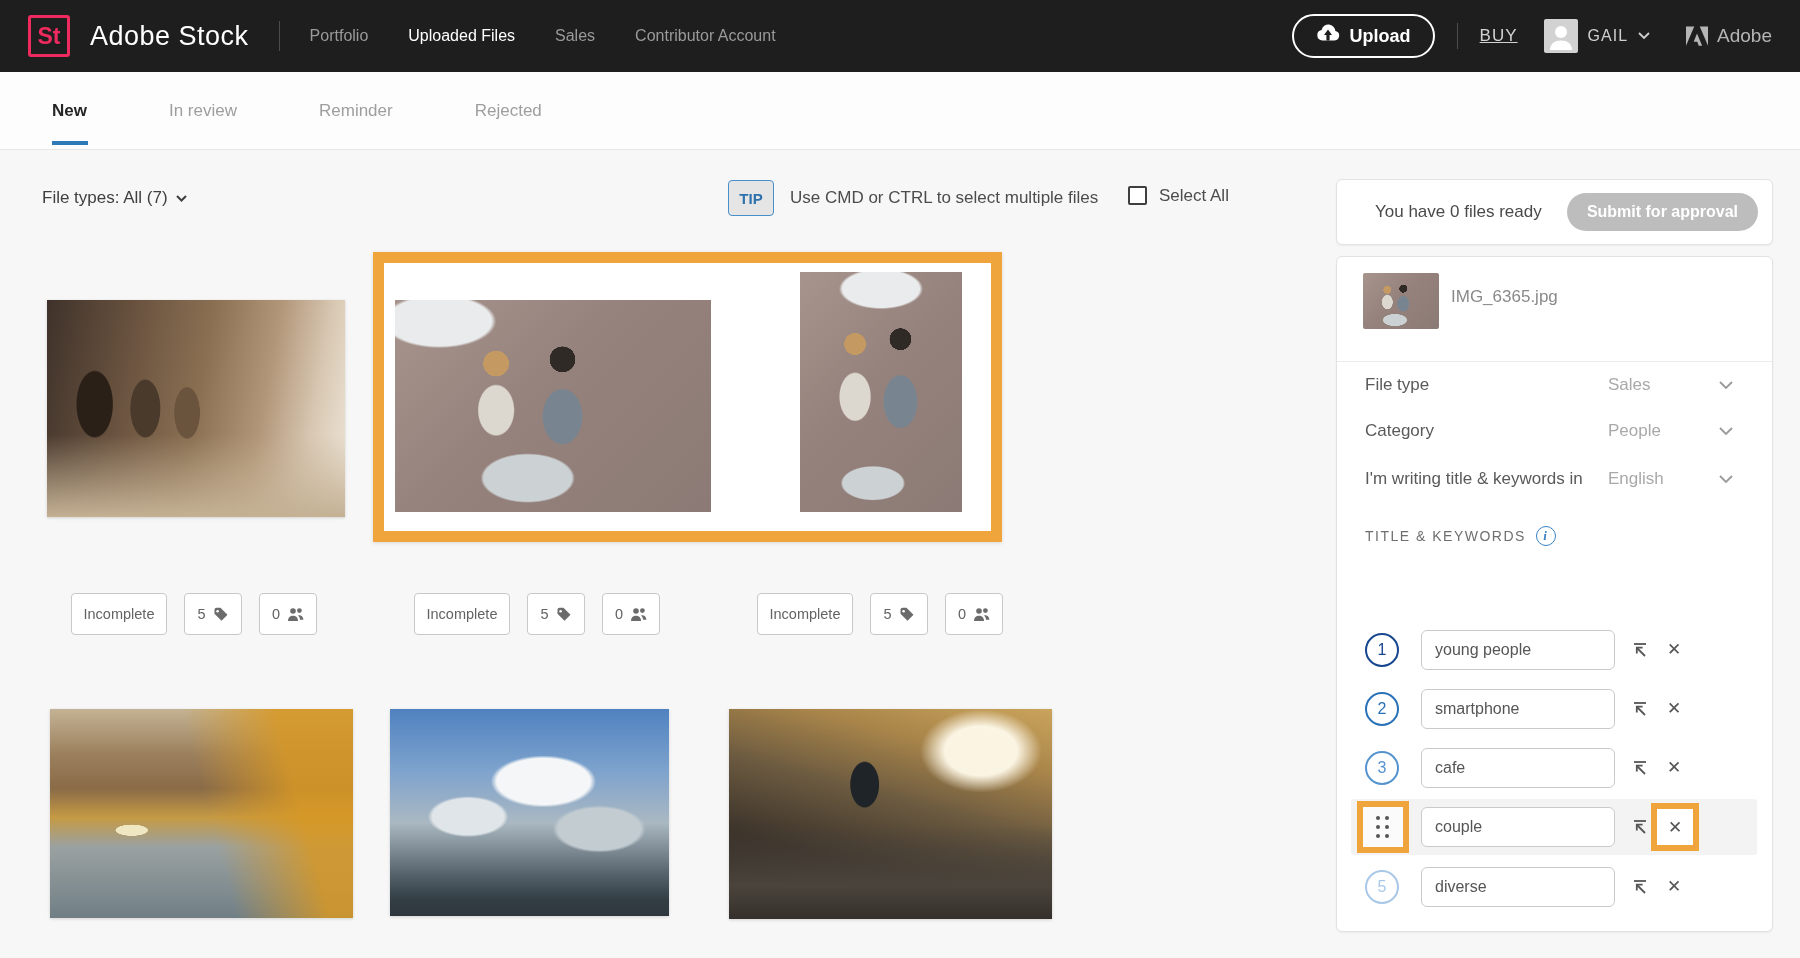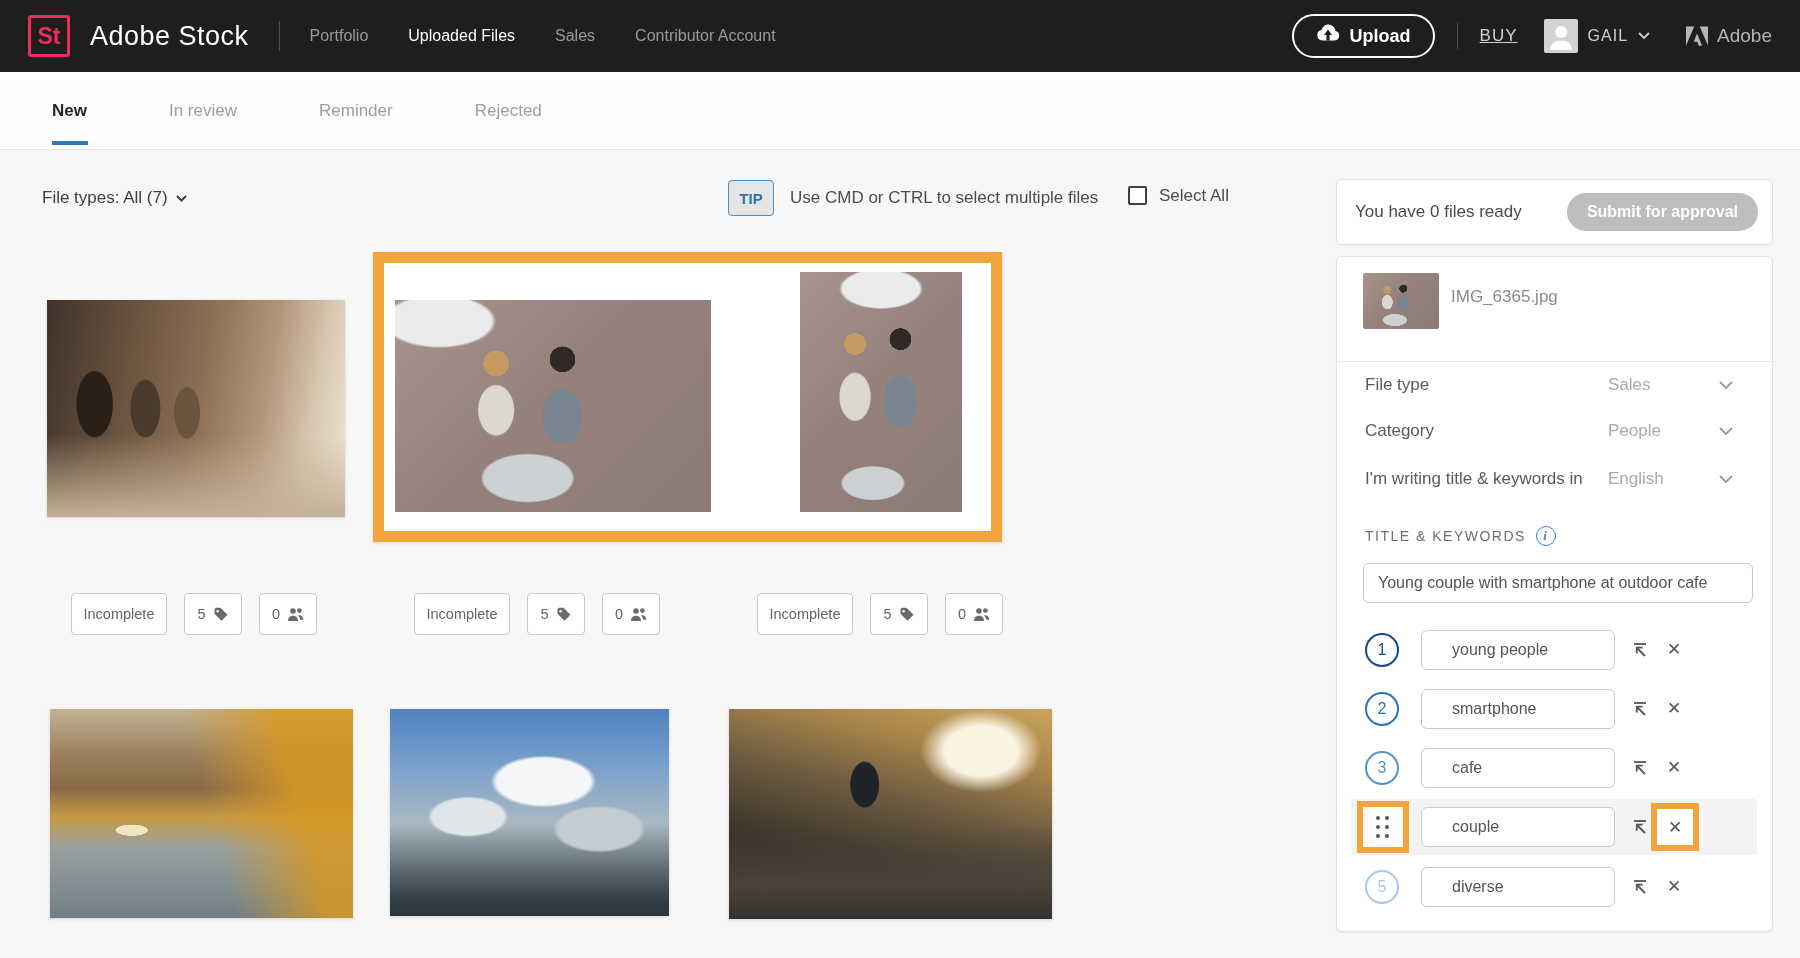--- a/index.html
+++ b/index.html
@@ -95,21 +95,21 @@
   .bg1 { left:71px; } .bg2 { left:414px; } .bg3 { left:757px; }
   .badge { height:42px; background:#fff; border:1px solid #c8c8c8; border-radius:4px; display:flex;
            align-items:center; justify-content:center; gap:7px; font-size:14.5px; color:#636363; cursor:pointer; }
   .badge.status { width:96px; }
   .badge.count { width:58px; }
 
   
   .card { position:absolute; background:#fff; border:1px solid #e2e2e2; border-radius:6px;
           box-shadow:0 1px 2px rgba(0,0,0,.05); }
   .ready-card { left:1336px; top:179px; width:437px; height:66px; display:flex; align-items:center;
-                justify-content:space-between; padding:0 14px 0 18px; }
+                justify-content:space-between; padding:0 14px 0 38px; }
   .ready-text { font-size:17px; color:#4a4a4a; }
   .submit-btn { background:#bdbdbd; border:none; border-radius:20px; color:#fff; font-weight:bold;
                 font-size:16px; padding:10px 20px; font-family:"Liberation Sans",sans-serif; cursor:default; }
   .detail-card { left:1336px; top:256px; width:437px; height:676px; }
   .thumb { position:absolute; left:26px; top:16px; width:76px; height:56px; border-radius:2px;
     background:
       radial-gradient(ellipse 20px 10px at 42% 84%, #ccd1d4 0 58%, transparent 62%),
       radial-gradient(ellipse 9px 12px at 32% 52%, #ddd8cf 0 58%, transparent 62%),
       radial-gradient(ellipse 10px 13px at 53% 55%, #78848f 0 58%, transparent 62%),
       radial-gradient(circle 4px at 32% 30%, #c49a62 0 98%, transparent 100%),
@@ -132,21 +132,21 @@
   .kw-row { position:absolute; left:0; width:100%; height:40px; }
   .kr1 { top:373px; } .kr2 { top:432px; } .kr3 { top:491px; } .kr4 { top:550px; } .kr5 { top:610px; }
   .kw-hl-bg { position:absolute; left:14px; top:542px; width:406px; height:56px; background:#f3f3f3; border-radius:3px; }
   .kw-num { position:absolute; left:28px; top:3px; width:34px; height:34px; border-radius:50%; background:#fff;
             display:flex; align-items:center; justify-content:center; font-size:16px; }
   .n1 { border:2.5px solid #17468f; color:#17468f; }
   .n2 { border:2.5px solid #2a72b8; color:#2a72b8; }
   .n3 { border:2.5px solid #5593cf; color:#5593cf; }
   .n5 { border:2.5px solid #a9c8e8; color:#a9c8e8; }
   .kw-input { position:absolute; left:84px; top:0; width:194px; height:40px; border:1px solid #cacaca;
-              border-radius:6px; padding:0 30px; font-size:16px; color:#555; background:#fff;
+              border-radius:6px; padding:0 13px; font-size:16px; color:#555; background:#fff;
               font-family:"Liberation Sans",sans-serif; }
   .kw-top { position:absolute; left:294px; top:11px; cursor:pointer; }
   .kw-x { position:absolute; left:330px; top:9px; font-size:17px; color:#555; cursor:pointer; }
   .hl-box { position:absolute; border:6px solid #f0a53c; background:#fbfbfb; display:flex;
             align-items:center; justify-content:center; cursor:grab; }
   .drag-box { left:20px; top:-6px; width:52px; height:52px; }
   .x-box { left:314px; top:-4px; width:48px; height:48px; background:#fff; cursor:pointer; }
   .dots { display:grid; grid-template-columns:repeat(2,5px); grid-template-rows:repeat(3,5px); gap:4px; }
   .dots i { width:4px; height:4px; background:#555; border-radius:50%; }
   .x-glyph { font-size:17px; color:#555; }
@@ -321,21 +321,20 @@
     <span class="field-value">English</span>
     <svg class="field-chev" width="14" height="9" viewBox="0 0 14 9">
         <path d="M1 1l6 6 6-6" stroke="#9a9a9a" stroke-width="1.8" fill="none"></path>
       </svg>
   </div>
 
   <div class="section-title">
     <span>TITLE &amp; KEYWORDS</span>
     <span class="info-icon">i</span>
   </div>
-  <input class="title-input" value="Young couple with smartphone at outdoor cafe" style="">
 
   <div class="kw-hl-bg"></div>
 
   <div class="kw-row kr1">
     <div class="kw-num n1">1</div>
     <input class="kw-input" value="young people" style="">
     <svg class="kw-top" width="18" height="18" viewBox="0 0 18 18">
         <g stroke="#555" stroke-width="1.8" fill="none">
           <path d="M3 3h12"></path>
           <path d="M14 15L6 7"></path>

